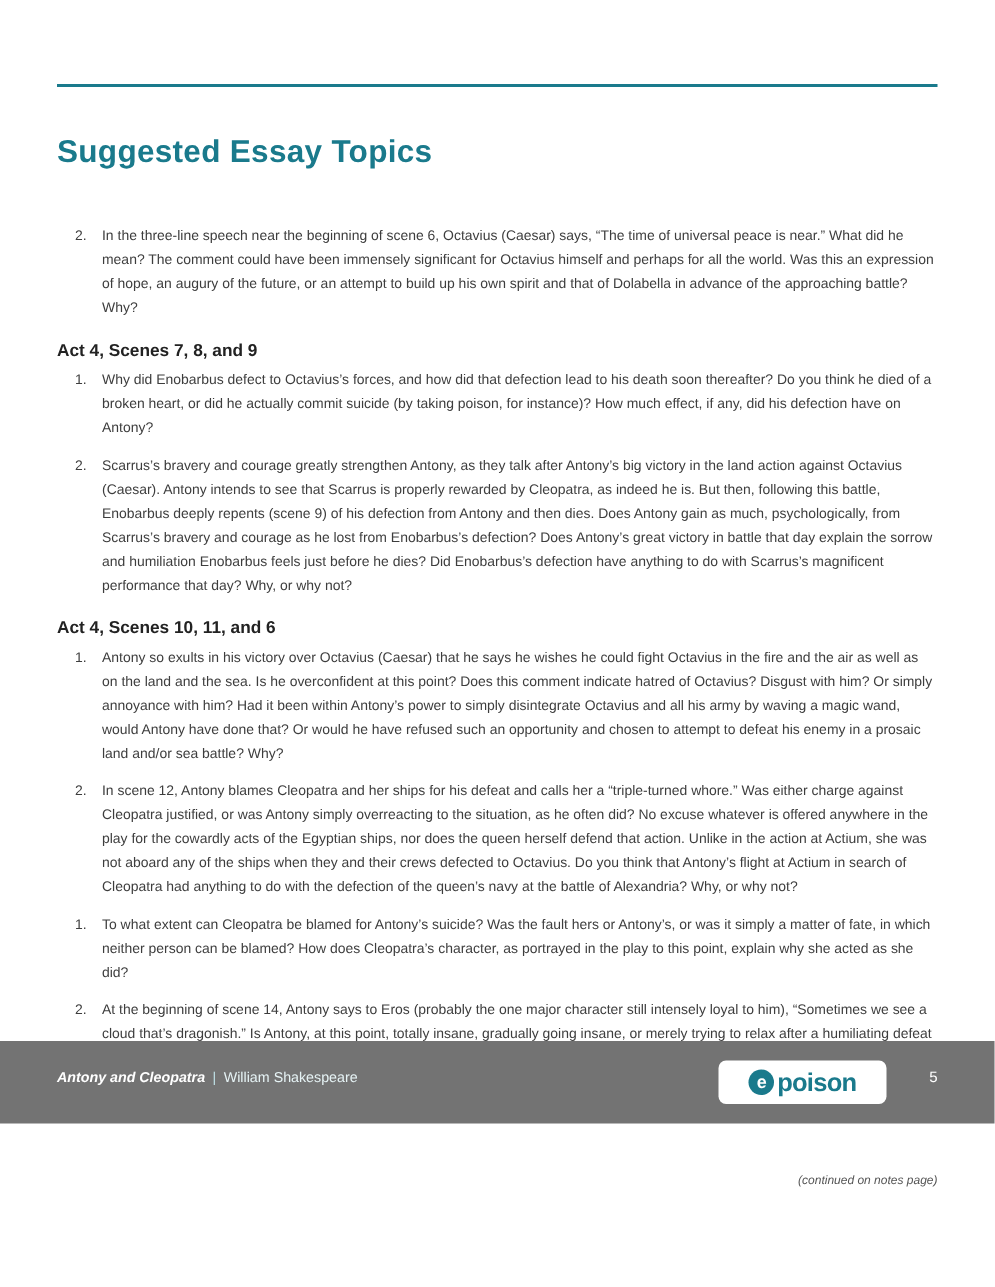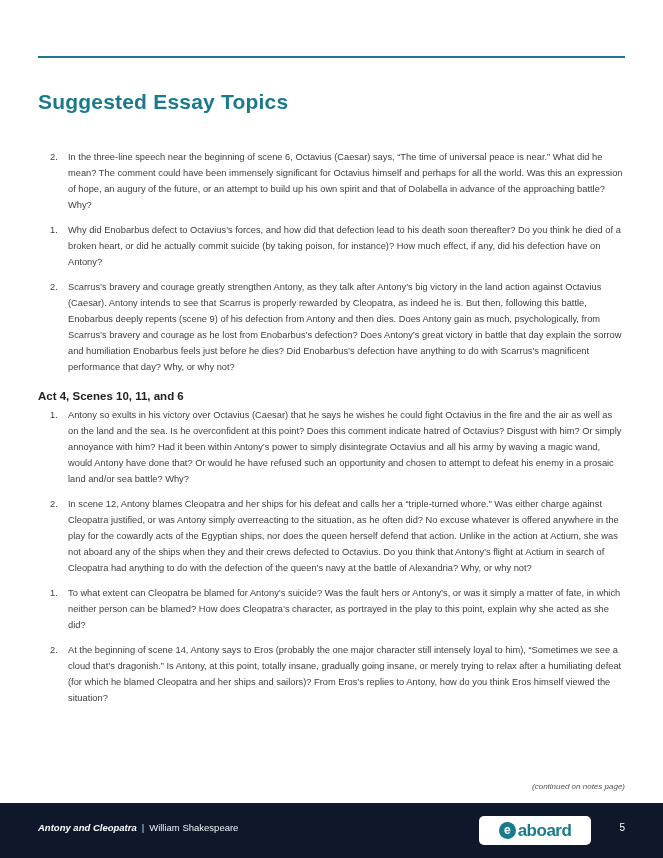--- a/index.html
+++ b/index.html
@@ -10,21 +10,21 @@
     width: 663px;
     height: 858px;
     background: #ffffff;
     font-family: "Liberation Sans", sans-serif;
     color: #3a3a3a;
     overflow: hidden;
   }
   .page {
     position: relative;
     width: 663px;
-    height: 858px;
+    height: 749px;
     box-sizing: border-box;
   }
   .top-rule {
     position: absolute;
     left: 38px;
     top: 56px;
     width: 587px;
     height: 2px;
     background: #1a7a8c;
   }
@@ -83,21 +83,21 @@
     font-size: 8px;
     font-style: italic;
     color: #555555;
   }
   .footer {
     position: absolute;
     left: 0;
     bottom: 0;
     width: 663px;
     height: 55px;
-    background: #0f172a;
+    background: #737373;
   }
   .footer-left {
     position: absolute;
     left: 38px;
     top: 19px;
     font-size: 9.5px;
     color: #ffffff;
   }
   .footer-left .work {
     font-style: italic;
@@ -160,20 +160,21 @@
   <div class="top-rule"></div>
 
   <h1 class="title">Suggested Essay Topics</h1>
 
   <div class="content">
 
     <ol class="qlist start2">
       <li>In the three-line speech near the beginning of scene 6, Octavius (Caesar) says, “The time of universal peace is near.” What did he mean? The comment could have been immensely significant for Octavius himself and perhaps for all the world. Was this an expression of hope, an augury of the future, or an attempt to build up his own spirit and that of Dolabella in advance of the approaching battle? Why?</li>
     </ol>
 
+    <h2 class="section-heading">Act 4, Scenes 7, 8, and 9</h2>
     <ol class="qlist">
       <li>Why did Enobarbus defect to Octavius’s forces, and how did that defection lead to his death soon thereafter? Do you think he died of a broken heart, or did he actually commit suicide (by taking poison, for instance)? How much effect, if any, did his defection have on Antony?</li>
       <li>Scarrus’s bravery and courage greatly strengthen Antony, as they talk after Antony’s big victory in the land action against Octavius (Caesar). Antony intends to see that Scarrus is properly rewarded by Cleopatra, as indeed he is. But then, following this battle, Enobarbus deeply repents (scene 9) of his defection from Antony and then dies. Does Antony gain as much, psychologically, from Scarrus’s bravery and courage as he lost from Enobarbus’s defection? Does Antony’s great victory in battle that day explain the sorrow and humiliation Enobarbus feels just before he dies? Did Enobarbus’s defection have anything to do with Scarrus’s magnificent performance that day? Why, or why not?</li>
     </ol>
 
     <h2 class="section-heading">Act 4, Scenes 10, 11, and 6</h2>
     <ol class="qlist">
       <li>Antony so exults in his victory over Octavius (Caesar) that he says he wishes he could fight Octavius in the fire and the air as well as on the land and the sea. Is he overconfident at this point? Does this comment indicate hatred of Octavius? Disgust with him? Or simply annoyance with him? Had it been within Antony’s power to simply disintegrate Octavius and all his army by waving a magic wand, would Antony have done that? Or would he have refused such an opportunity and chosen to attempt to defeat his enemy in a prosaic land and/or sea battle? Why?</li>
       <li>In scene 12, Antony blames Cleopatra and her ships for his defeat and calls her a “triple-turned whore.” Was either charge against Cleopatra justified, or was Antony simply overreacting to the situation, as he often did? No excuse whatever is offered anywhere in the play for the cowardly acts of the Egyptian ships, nor does the queen herself defend that action. Unlike in the action at Actium, she was not aboard any of the ships when they and their crews defected to Octavius. Do you think that Antony’s flight at Actium in search of Cleopatra had anything to do with the defection of the queen’s navy at the battle of Alexandria? Why, or why not?</li>
     </ol>
@@ -187,19 +188,19 @@
 
   <div class="continued">(continued on notes page)</div>
 
   <div class="footer">
     <div class="footer-left">
       <span class="work">Antony and Cleopatra</span><span class="sep">|</span><span class="author">William Shakespeare</span>
     </div>
     <div class="logo">
       <span class="logo-text">
         <span class="logo-e">e</span>
-          <span>aboard</span>
+          <span>poison</span>
       </span>
     </div>
     <div class="page-num">5</div>
   </div>
 
 </div>
 
 </body></html>

